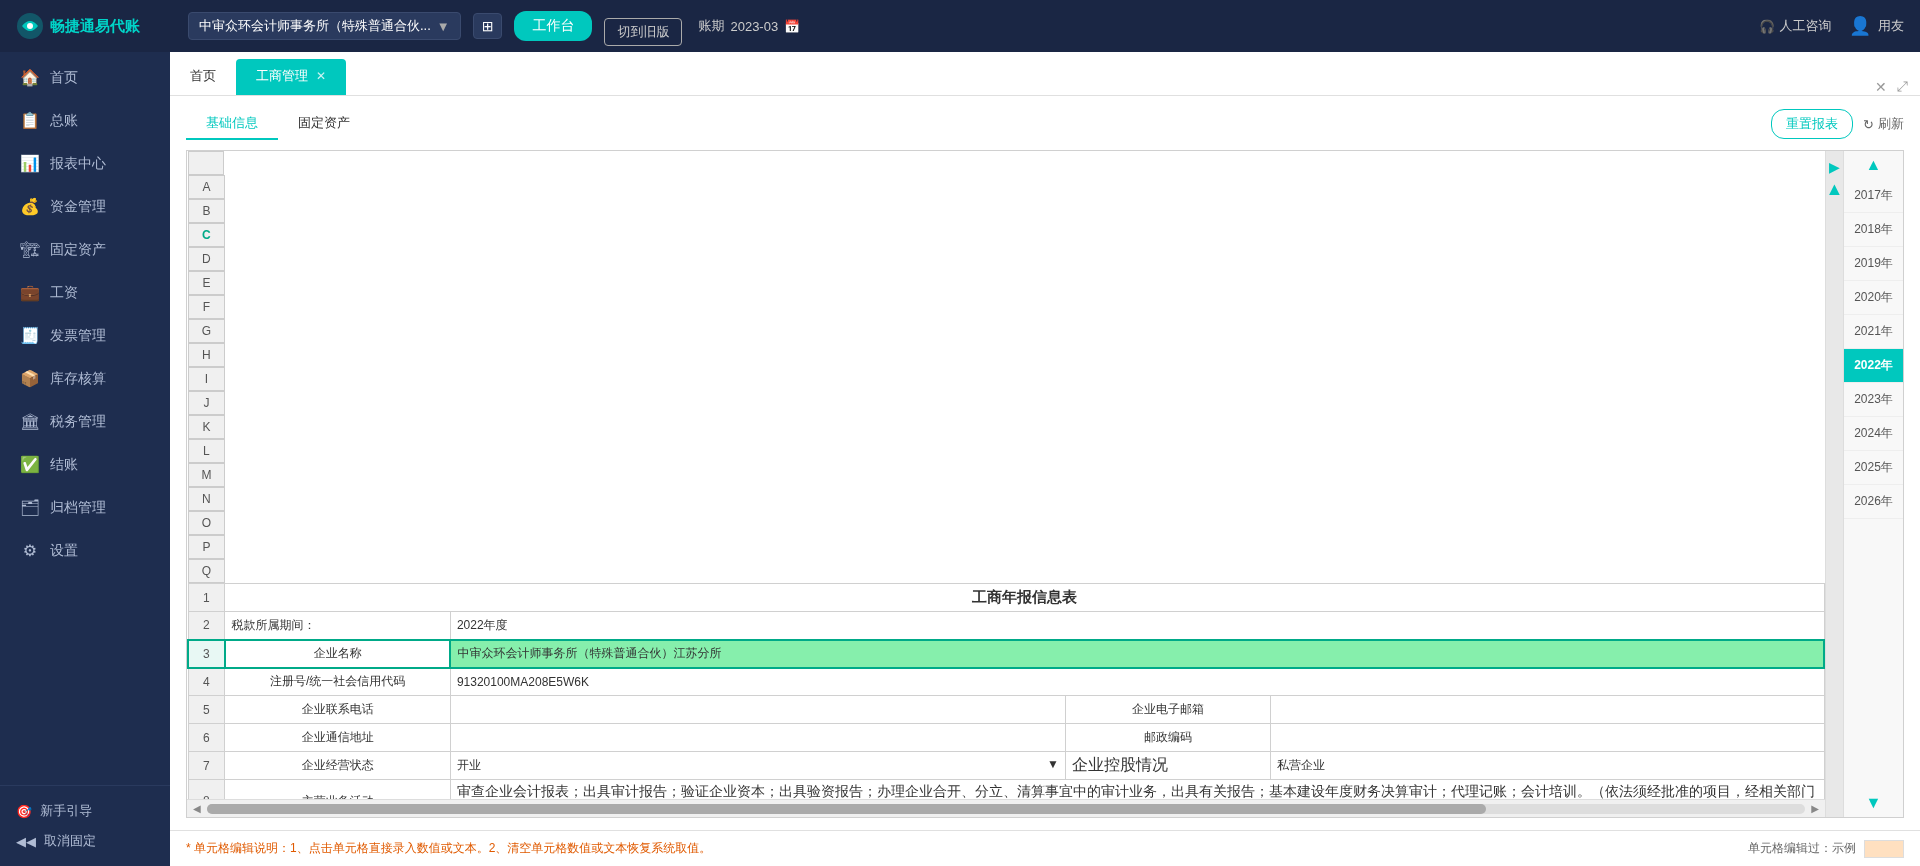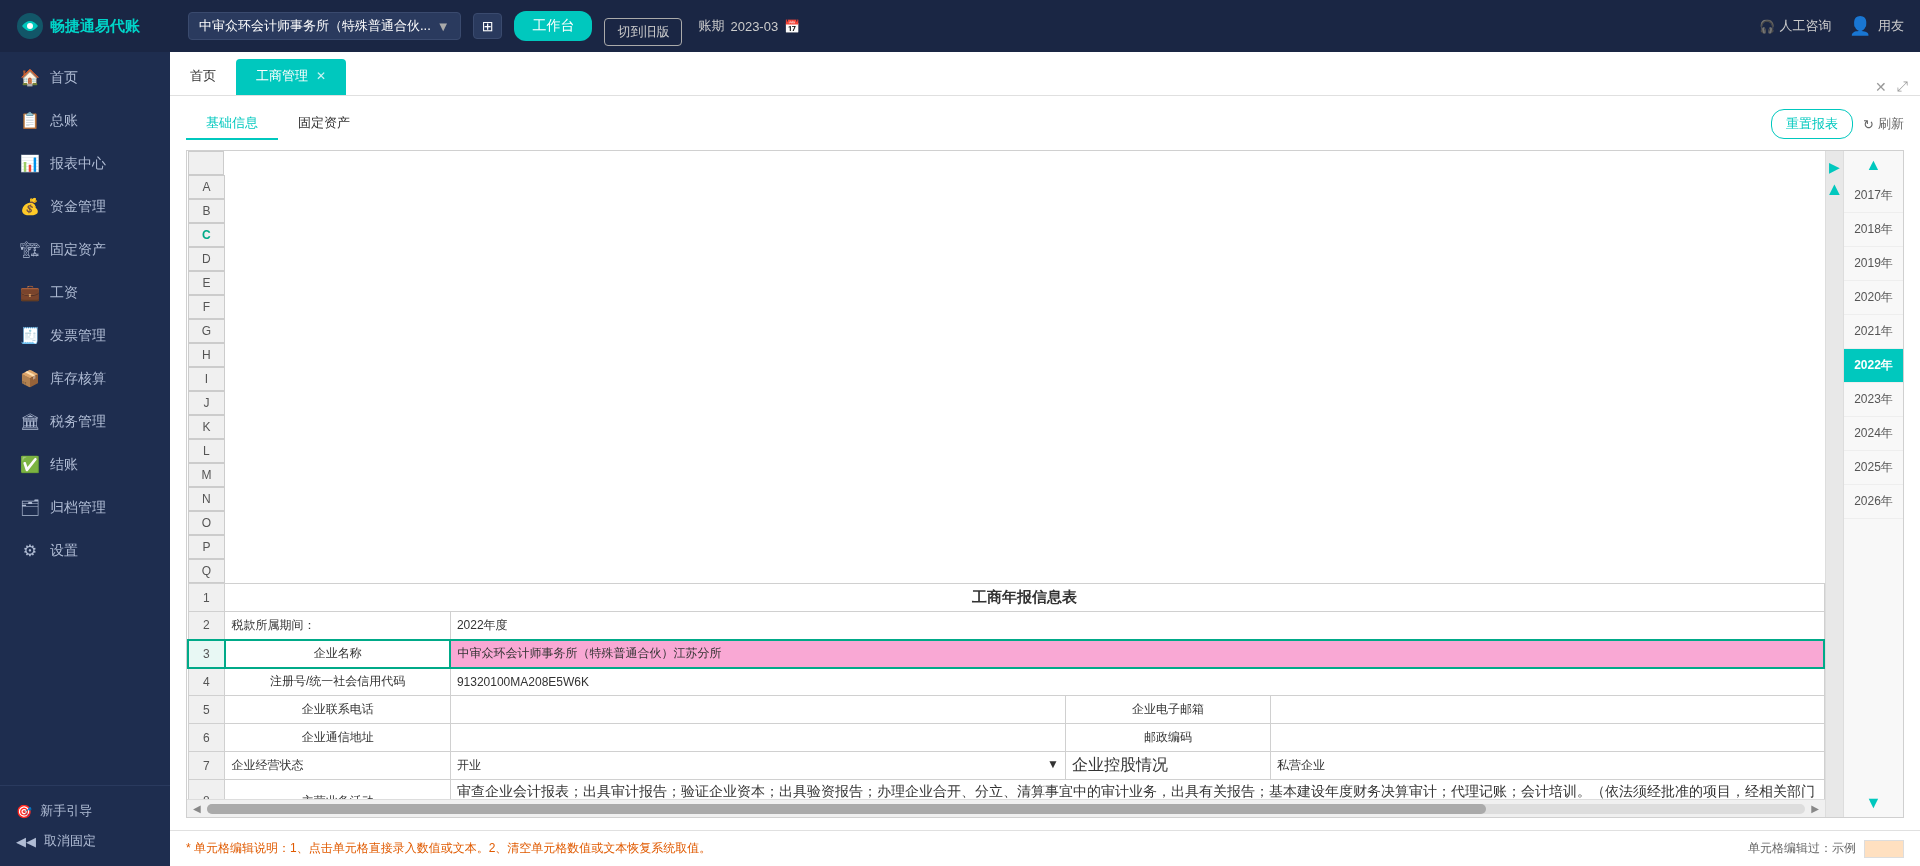--- a/index.html
+++ b/index.html
@@ -274,21 +274,21 @@
 
                 <tr>
                   <td class="row-num">2</td>
                   <td colspan="2" style="text-align:left; border:1px solid #d0d0d0; padding:3px 6px; font-size:12px;">税款所属期间：</td>
                   <td colspan="15" style="border:1px solid #d0d0d0; padding:3px 6px; font-size:12px;">2022年度</td>
                 </tr>
 
                 <tr>
                   <td class="row-num" style="background:#e8f8f4; border:2px solid #00aa88;">3</td>
                   <td colspan="2" style="text-align:center; border:2px solid #00aa88; padding:3px 6px; font-size:12px; background:#fff;">企业名称</td>
-                  <td colspan="15" style="border:2px solid #00aa88; padding:3px 6px; font-size:12px; background:#f9a8d4;">中审众环会计师事务所（特殊普通合伙）江苏分所</td>
+                  <td colspan="15" style="border:2px solid #00aa88; padding:3px 6px; font-size:12px; background:#86efac;">中审众环会计师事务所（特殊普通合伙）江苏分所</td>
                 </tr>
 
                 <tr>
                   <td class="row-num">4</td>
                   <td colspan="2" style="text-align:center; border:1px solid #d0d0d0; padding:3px 6px; font-size:12px;">注册号/统一社会信用代码</td>
                   <td colspan="15" style="border:1px solid #d0d0d0; padding:3px 6px; font-size:12px;">91320100MA208E5W6K</td>
                 </tr>
 
                 <tr>
                   <td class="row-num">5</td>
@@ -301,21 +301,21 @@
                 <tr>
                   <td class="row-num">6</td>
                   <td colspan="2" style="text-align:center; border:1px solid #d0d0d0; padding:3px 6px; font-size:12px;">企业通信地址</td>
                   <td colspan="6" style="border:1px solid #d0d0d0; padding:3px 6px; font-size:12px;"></td>
                   <td colspan="2" style="text-align:center; border:1px solid #d0d0d0; padding:3px 6px; font-size:12px;">邮政编码</td>
                   <td colspan="7" style="border:1px solid #d0d0d0; padding:3px 6px; font-size:12px;"></td>
                 </tr>
 
                 <tr>
                   <td class="row-num">7</td>
-                  <td colspan="2" style="border:1px solid #d0d0d0; padding:3px 6px; font-size:12px;">企业经营状态</td>
+                  <td colspan="2" style="text-align:center; border:1px solid #d0d0d0; padding:3px 6px; font-size:12px;">企业经营状态</td>
                   <td colspan="6" style="border:1px solid #d0d0d0; padding:3px 6px; font-size:12px; display:table-cell;">
                     <span>开业</span>
                     <span style="float:right;">▼</span>
                   </td>
                   <td colspan="2" style="text-align:left; border:1px solid #d0d0d0; padding:3px 6px; font-size:16px;">企业控股情况</td>
                   <td colspan="7" style="border:1px solid #d0d0d0; padding:3px 6px; font-size:12px;">私营企业</td>
                 </tr>
 
                 <tr>
                   <td class="row-num">8</td>

